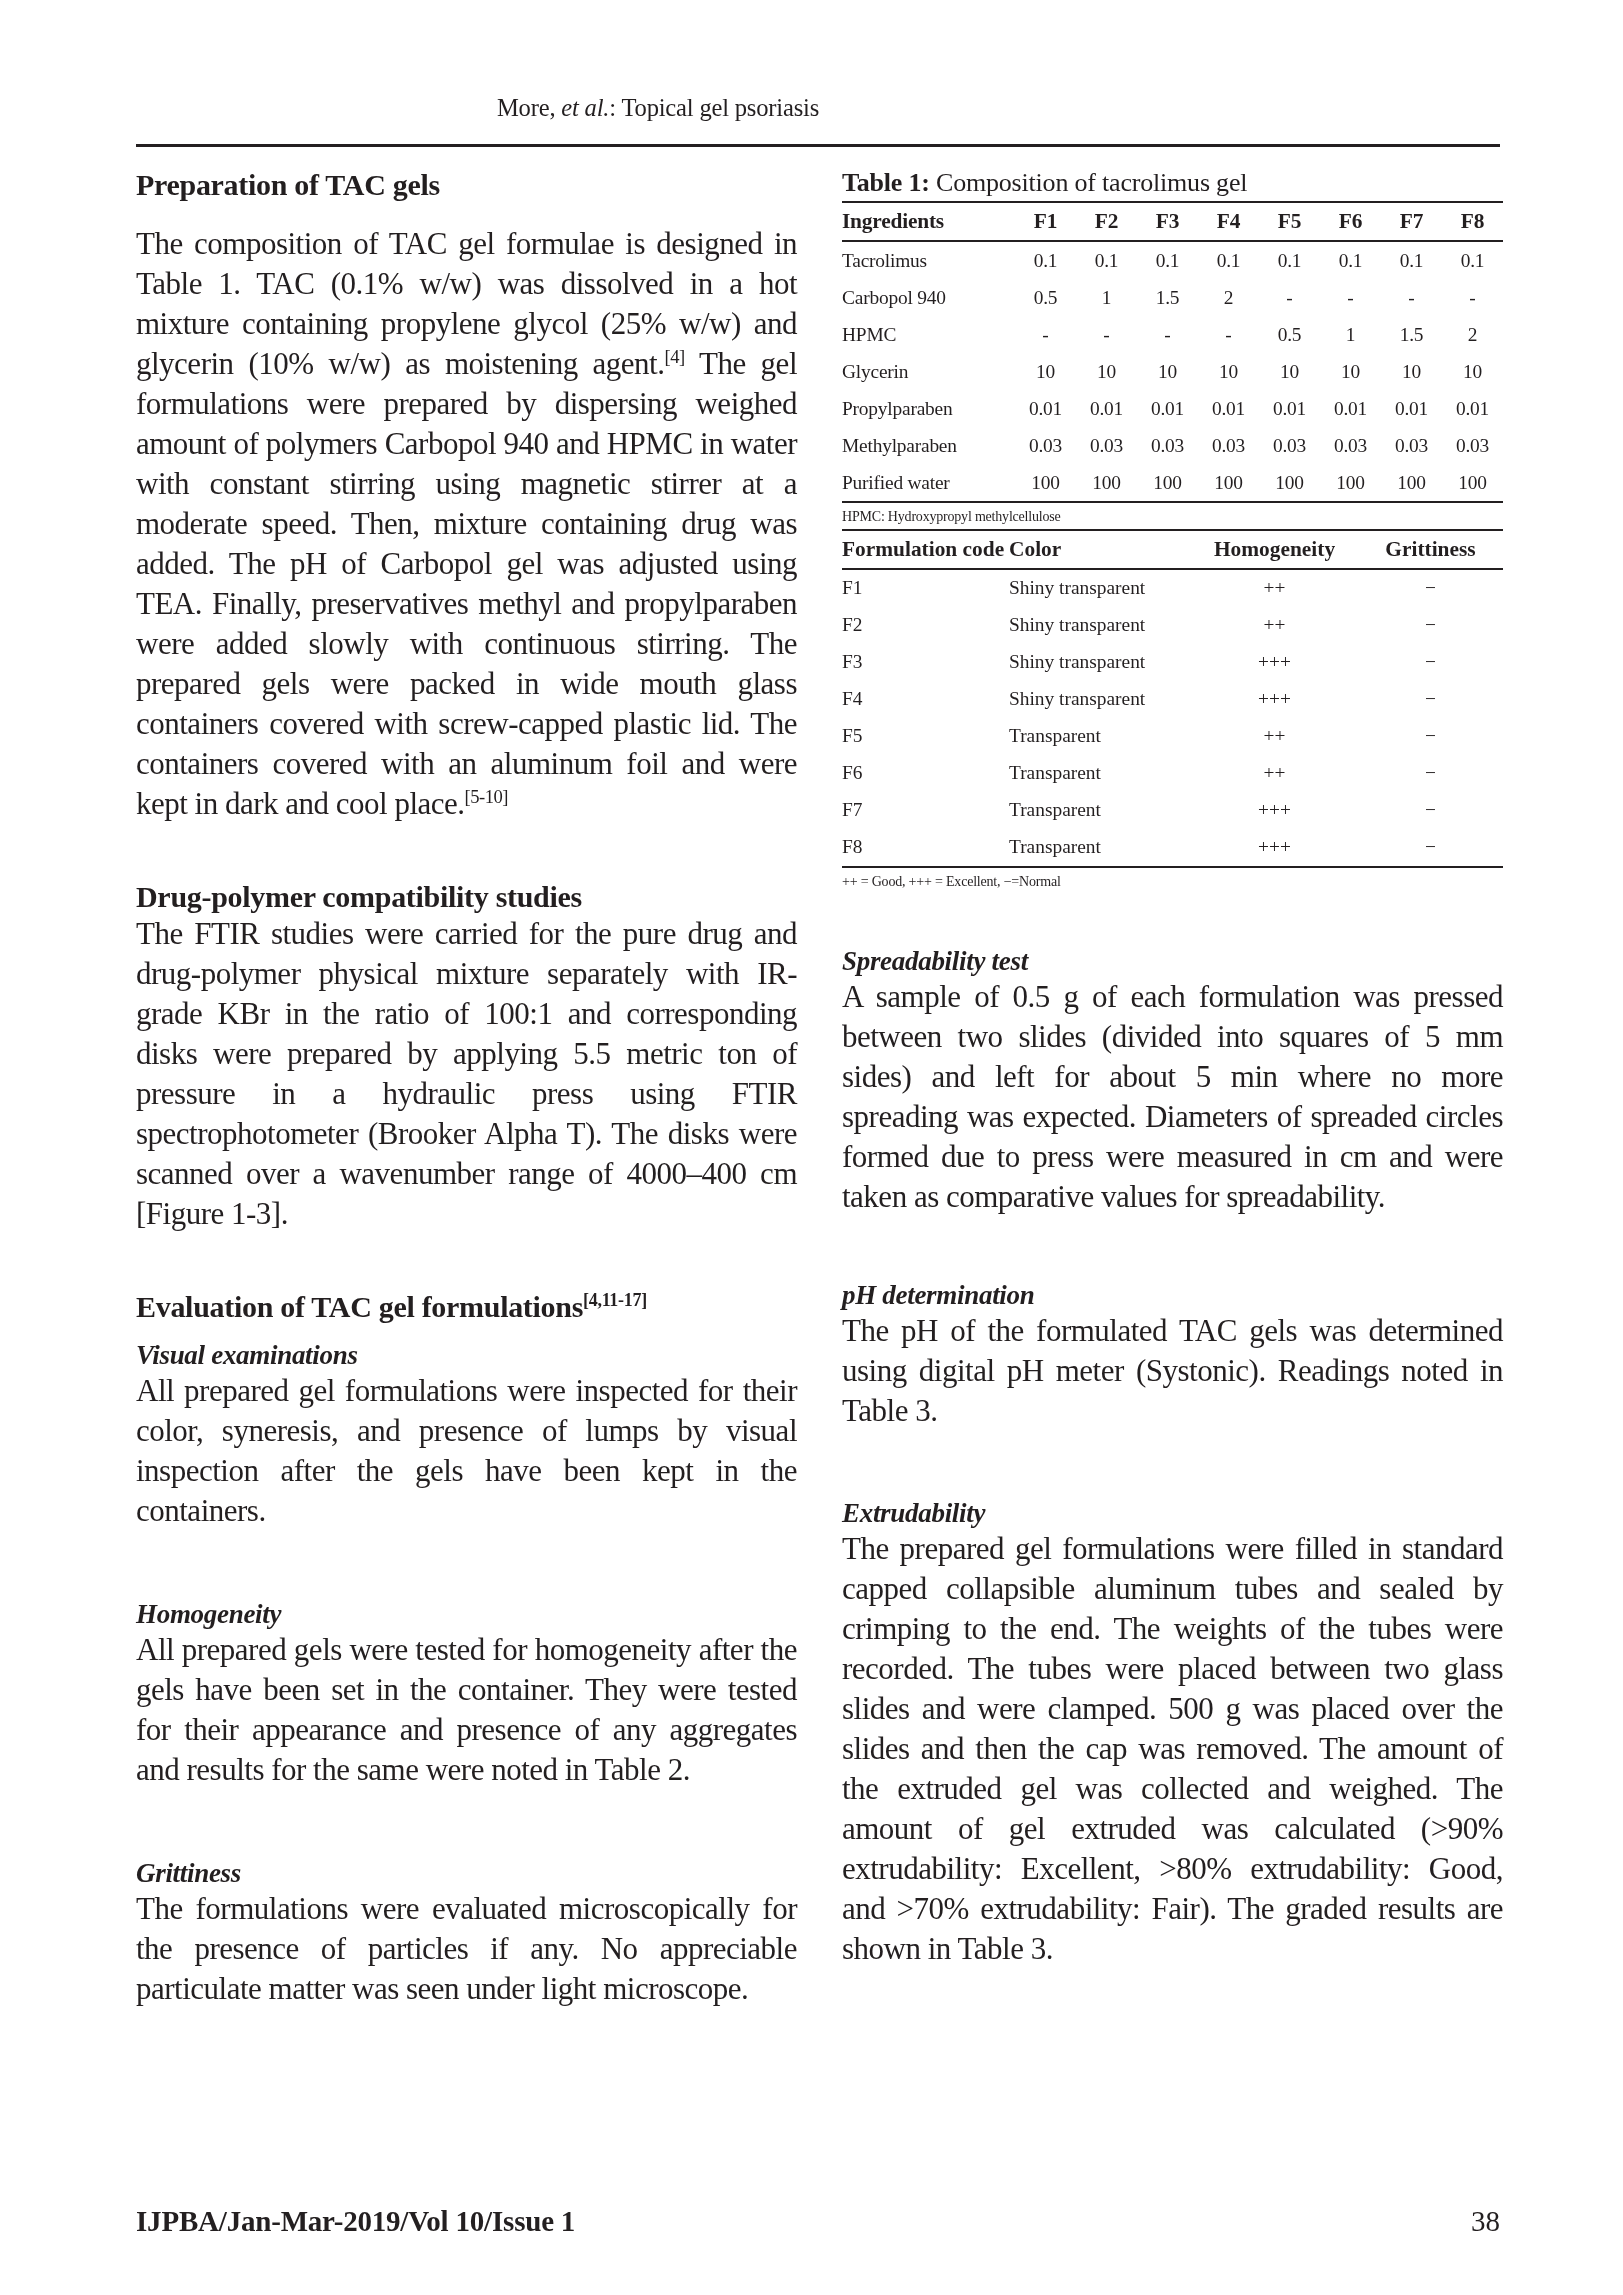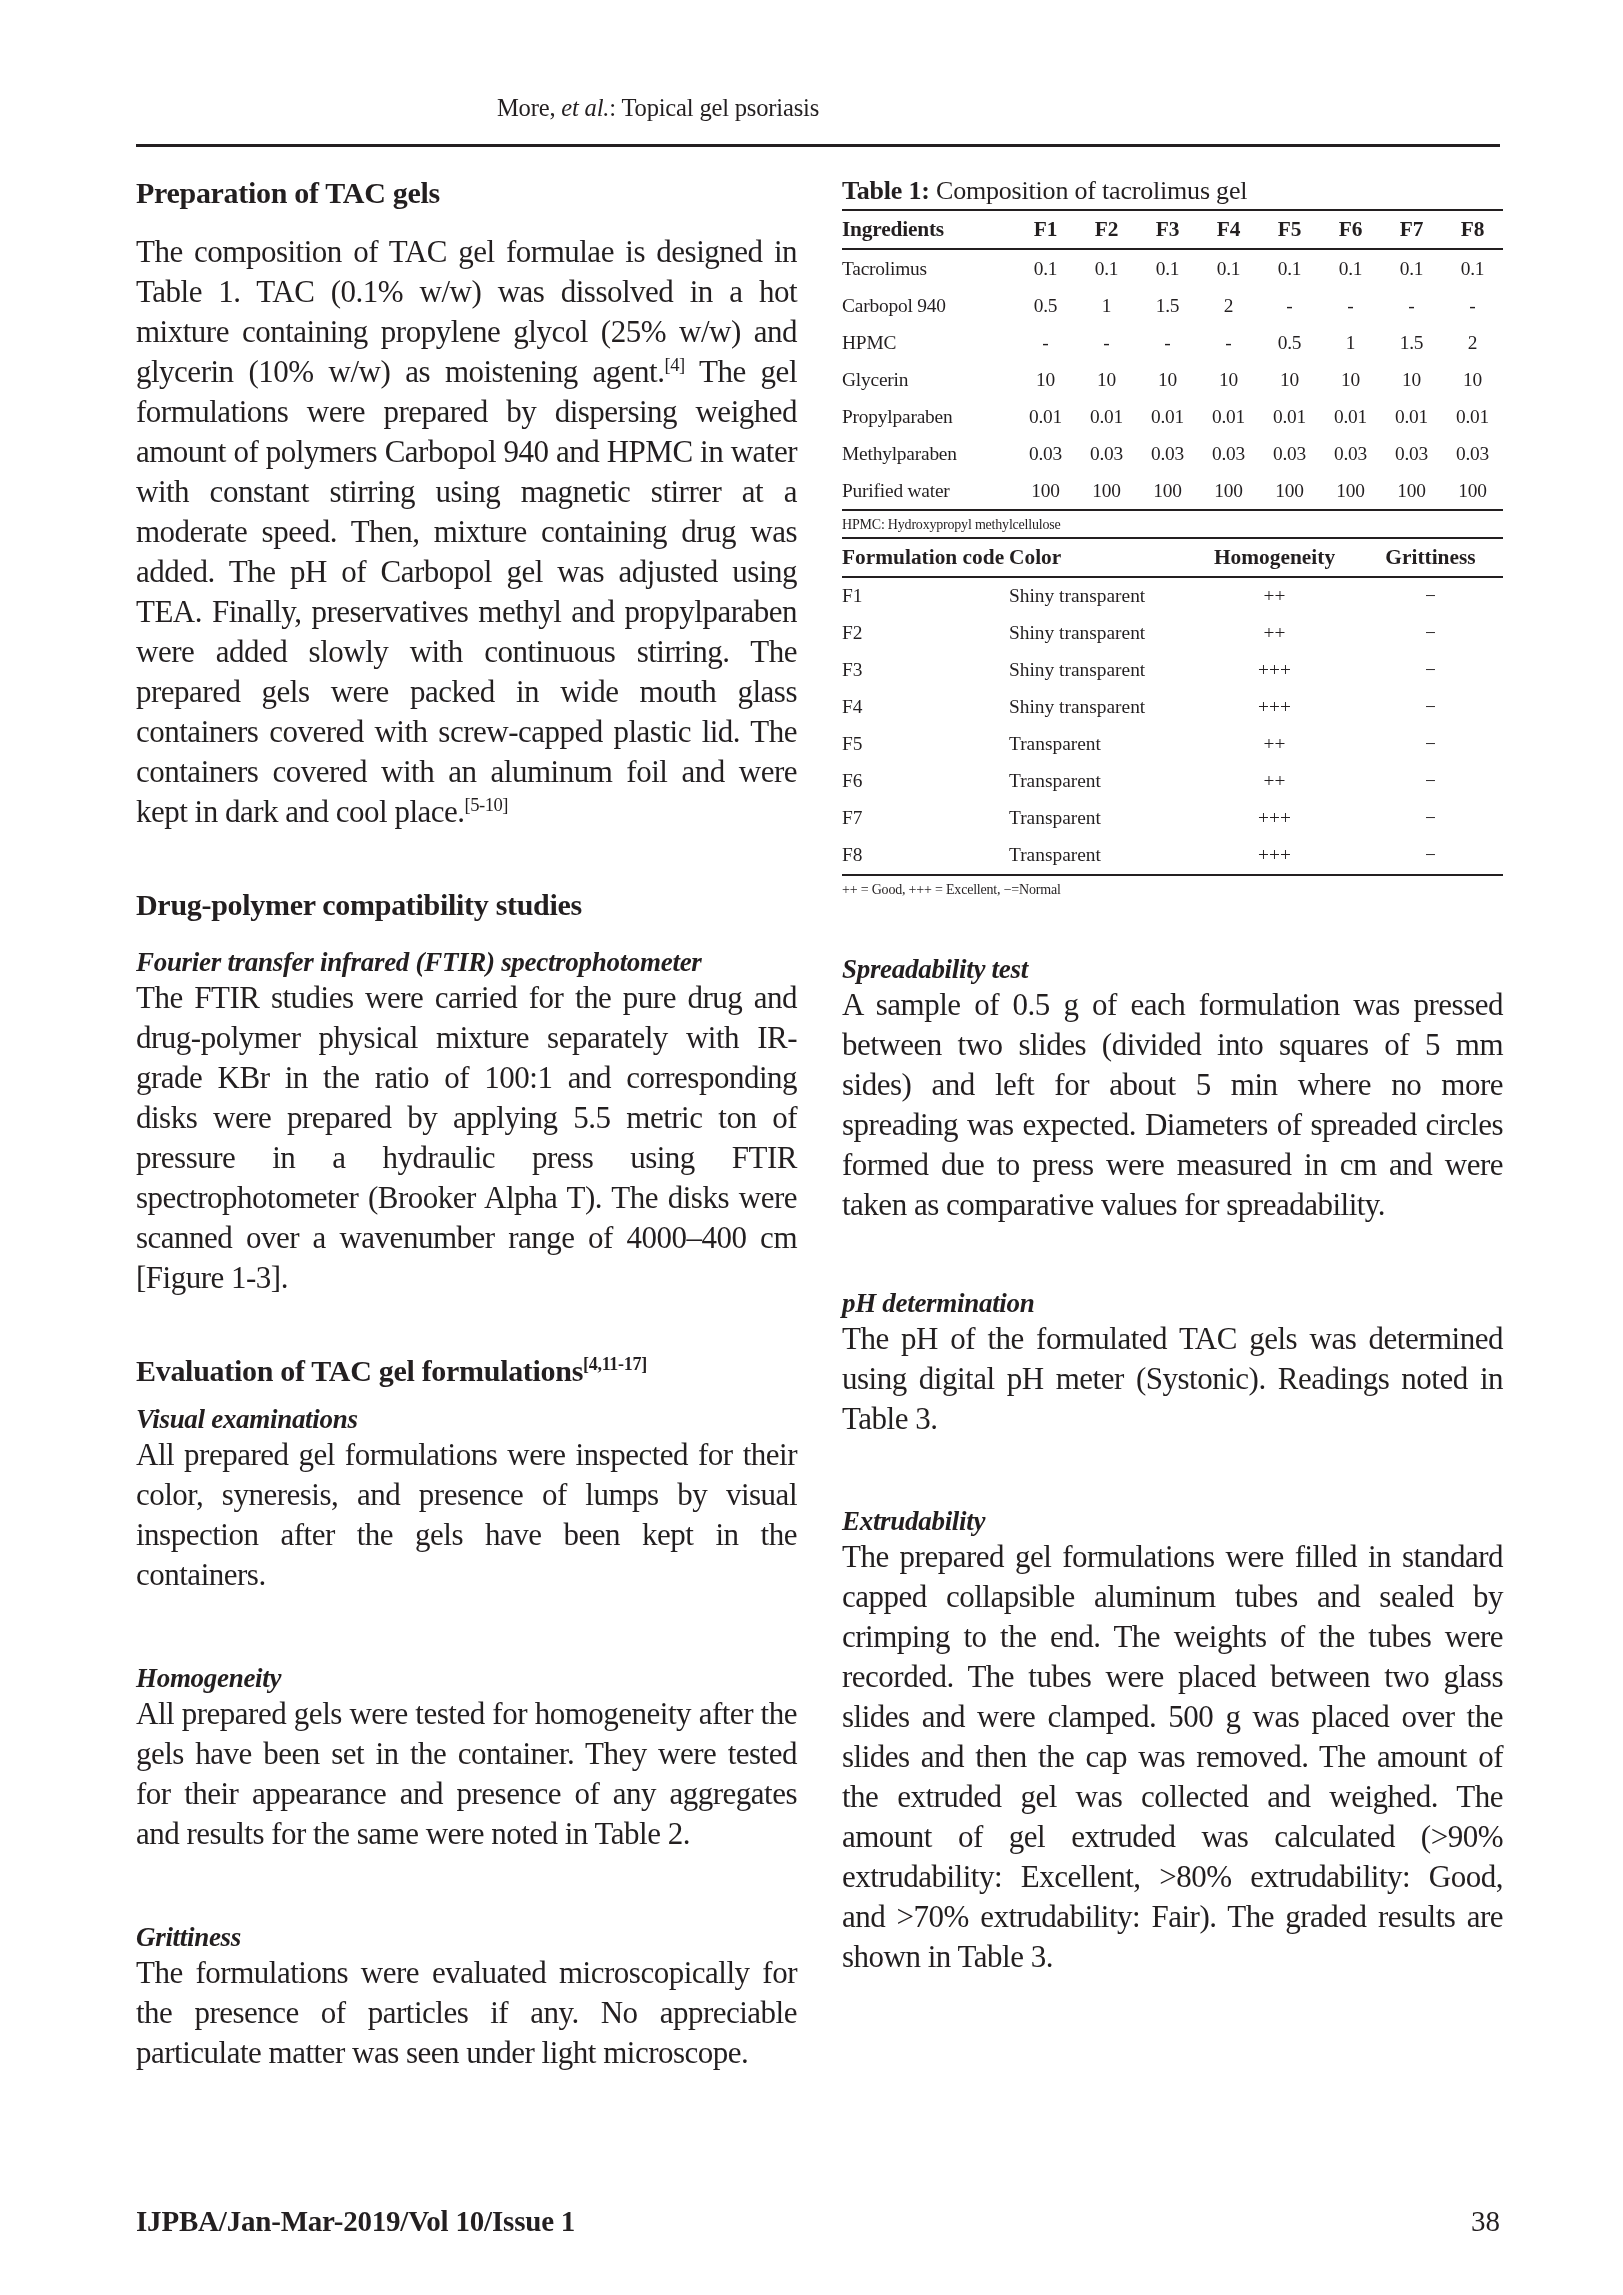--- a/index.html
+++ b/index.html
@@ -2,21 +2,21 @@
 <html style="font-size:12.7px"><head>
 <meta charset="utf-8">
 <style>
   html, body { margin:0; padding:0; background:#ffffff; }
   body { width:1624px; height:2295px; position:relative; overflow:hidden;
          font-family:"Liberation Serif", "DejaVu Serif", serif; color:#231f20; }
   .running-head { position:absolute; top:94px; left:0; width:1316px; text-align:center;
                   font-size:24.6px; letter-spacing:-0.2px; }
   .running-head i { font-style:italic; }
   .head-rule { position:absolute; top:144px; left:136px; width:1364px; height:3.2px; background:#231f20; }
-  .col { position:absolute; top:176px; width:661px; }
+  .col { position:absolute; top:168px; width:661px; }
   .col-left { left:136px; }
   .col-right { left:842px; }
   .p { font-size:31px; line-height:40px; text-align:justify; margin:0; letter-spacing:-0.5px; }
   .h2 { font-weight:bold; font-size:30px; margin:0; letter-spacing:-0.3px; }
   .h3 { font-weight:bold; font-style:italic; font-size:27px; margin:0; letter-spacing:-0.3px; }
   sup { font-size:60%; line-height:0; vertical-align:super; }
   .tbl-caption { font-size:26px; margin:0; letter-spacing:-0.2px; }
   .tbl-caption b { font-weight:bold; }
   table { border-collapse:collapse; width:100%; }
   .t1 th, .t1 td { font-size:19.4px; padding:0; height:37px; letter-spacing:-0.2px; }
@@ -39,21 +39,20 @@
 <body>
 
 <div class="running-head"><span>More, </span><i>et al.</i><span>: Topical gel psoriasis</span></div>
 <div class="head-rule"></div>
 
 <div class="col col-left">
   <h2 class="h2" style="margin-top:0px">Preparation of TAC gels</h2>
   <p class="p" style="margin-top:22px"><span>The composition of TAC gel formulae is designed in Table 1. TAC (0.1% w/w) was dissolved in a hot mixture containing propylene glycol (25% w/w) and glycerin (10% w/w) as moistening agent.</span><sup>[4]</sup><span> The gel formulations were prepared by dispersing weighed amount of polymers Carbopol 940 and HPMC in water with constant stirring using magnetic stirrer at a moderate speed. Then, mixture containing drug was added. The pH of Carbopol gel was adjusted using TEA. Finally, preservatives methyl and propylparaben were added slowly with continuous stirring. The prepared gels were packed in wide mouth glass containers covered with screw-capped plastic lid. The containers covered with an aluminum foil and were kept in dark and cool place.</span><sup>[5-10]</sup></p>
 
   <h2 class="h2" style="margin-top:56px">Drug-polymer compatibility studies</h2>
-  <h3 class="h3" style="margin-top:25px">Fourier transfer infrared (FTIR) spectrophotometer</h3>
   <p class="p" style="margin-top:0px">The FTIR studies were carried for the pure drug and drug-polymer physical mixture separately with IR-grade KBr in the ratio of 100:1 and corresponding disks were prepared by applying 5.5 metric ton of pressure in a hydraulic press using FTIR spectrophotometer (Brooker Alpha T). The disks were scanned over a wavenumber range of 4000–400 cm [Figure 1-3].</p>
 
   <h2 class="h2" style="margin-top:56px"><span>Evaluation of TAC gel formulations</span><sup>[4,11-17]</sup></h2>
   <h3 class="h3" style="margin-top:16px">Visual examinations</h3>
   <p class="p">All prepared gel formulations were inspected for their color, syneresis, and presence of lumps by visual inspection after the gels have been kept in the containers.</p>
 
   <h3 class="h3" style="margin-top:68px">Homogeneity</h3>
   <p class="p">All prepared gels were tested for homogeneity after the gels have been set in the container. They were tested for their appearance and presence of any aggregates and results for the same were noted in Table 2.</p>
 
   <h3 class="h3" style="margin-top:68px">Grittiness</h3>

